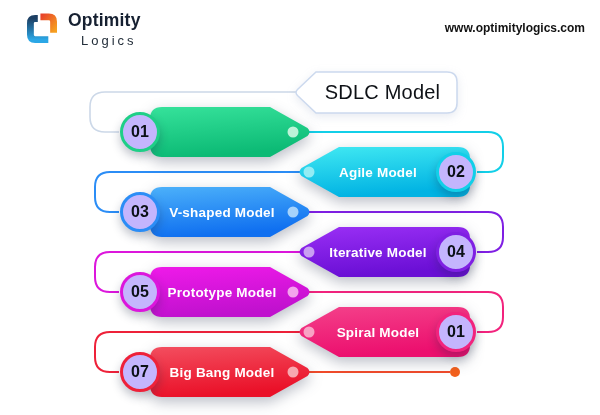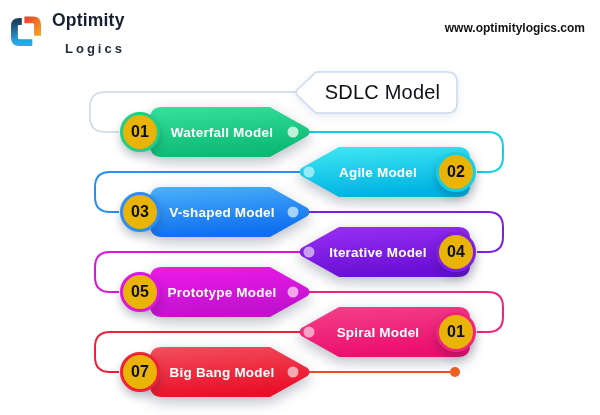--- a/index.html
+++ b/index.html
@@ -1,36 +1,36 @@
 <!DOCTYPE html>
 <html><head>
 <meta charset="utf-8">
 <style>
   html,body{margin:0;padding:0;background:#e9ebee;}
   .canvas{
     position:relative;width:600px;height:415px;background:#ffffff;
     overflow:hidden;font-family:"Liberation Sans", sans-serif;
   }
   
-  .logo{position:absolute;left:6px;top:8px;display:flex;align-items:center;}
+  .logo{position:absolute;left:22px;top:8px;display:flex;align-items:flex-start;}
   .logo-mark{width:40px;height:40px;}
   .logo-text{margin-left:6px;line-height:1;}
   .logo-line1{font-size:17.5px;font-weight:700;color:#162031;letter-spacing:.2px;margin-top:4px;}
-  .logo-line2{font-size:13px;font-weight:700;color:#232e3a;letter-spacing:3px;margin-top:12px;margin-left:13px;}
+  .logo-line2{font-size:13px;font-weight:400;color:#232e3a;letter-spacing:3px;margin-top:4px;margin-left:13px;}
   .site-url{position:absolute;right:15px;top:21px;font-size:12px;font-weight:700;color:#121212;text-align:center;}
   
   #diagram{position:absolute;left:0;top:0;width:600px;height:415px;}
   .title-text{
     position:absolute;left:310px;top:72px;width:145px;height:41px;
     display:flex;align-items:center;justify-content:center;
     font-size:20px;font-weight:400;color:#0e1116;letter-spacing:.2px;
   }
   .num-circle{
     position:absolute;width:40px;height:40px;border-radius:50%;
-    background:#eab308;box-sizing:border-box;border:3px solid #ccc;
+    background:#c4b5fd;box-sizing:border-box;border:3px solid #ccc;
     display:flex;align-items:center;justify-content:center;
     font-size:16px;font-weight:700;color:#0c1116;
     box-shadow:0 5px 10px rgba(30,40,70,.28);
   }
   .cL{left:120px;} .cR{left:436px;}
   .banner-label{
     position:absolute;height:50px;display:flex;align-items:center;justify-content:center;
     font-size:13.5px;font-weight:700;color:#ffffff;letter-spacing:.2px;white-space:nowrap;
     pointer-events:none;
   }
@@ -127,21 +127,20 @@
   <div class="title-text">SDLC Model</div>
 
   <div class="num-circle cL r0" style="border-color: rgb(30, 207, 135);">01</div>
   <div class="num-circle cR r1" style="border-color: rgb(18, 207, 232);">02</div>
   <div class="num-circle cL r2" style="border-color: rgb(43, 141, 246);">03</div>
   <div class="num-circle cR r3" style="border-color: rgb(127, 31, 227);">04</div>
   <div class="num-circle cL r4" style="border-color: rgb(220, 22, 220); text-align: right;">05</div>
   <div class="num-circle cR r5" style="border-color: rgb(242, 35, 125);">01</div>
   <div class="num-circle cL r6" style="border-color: rgb(238, 33, 57);">07</div>
 
-  <div class="banner-label lblL r0">Waterfall Model</div>
   <div class="banner-label lblL r2">V-shaped Model</div>
   <div class="banner-label lblR r1">Agile Model</div>
   <div class="banner-label lblR r3">Iterative Model</div>
   <div class="banner-label lblL r4">Prototype Model</div>
   <div class="banner-label lblR r5">Spiral Model</div>
   <div class="banner-label lblL r6">Big Bang Model</div>
 
 </div>
 
 </body></html>

